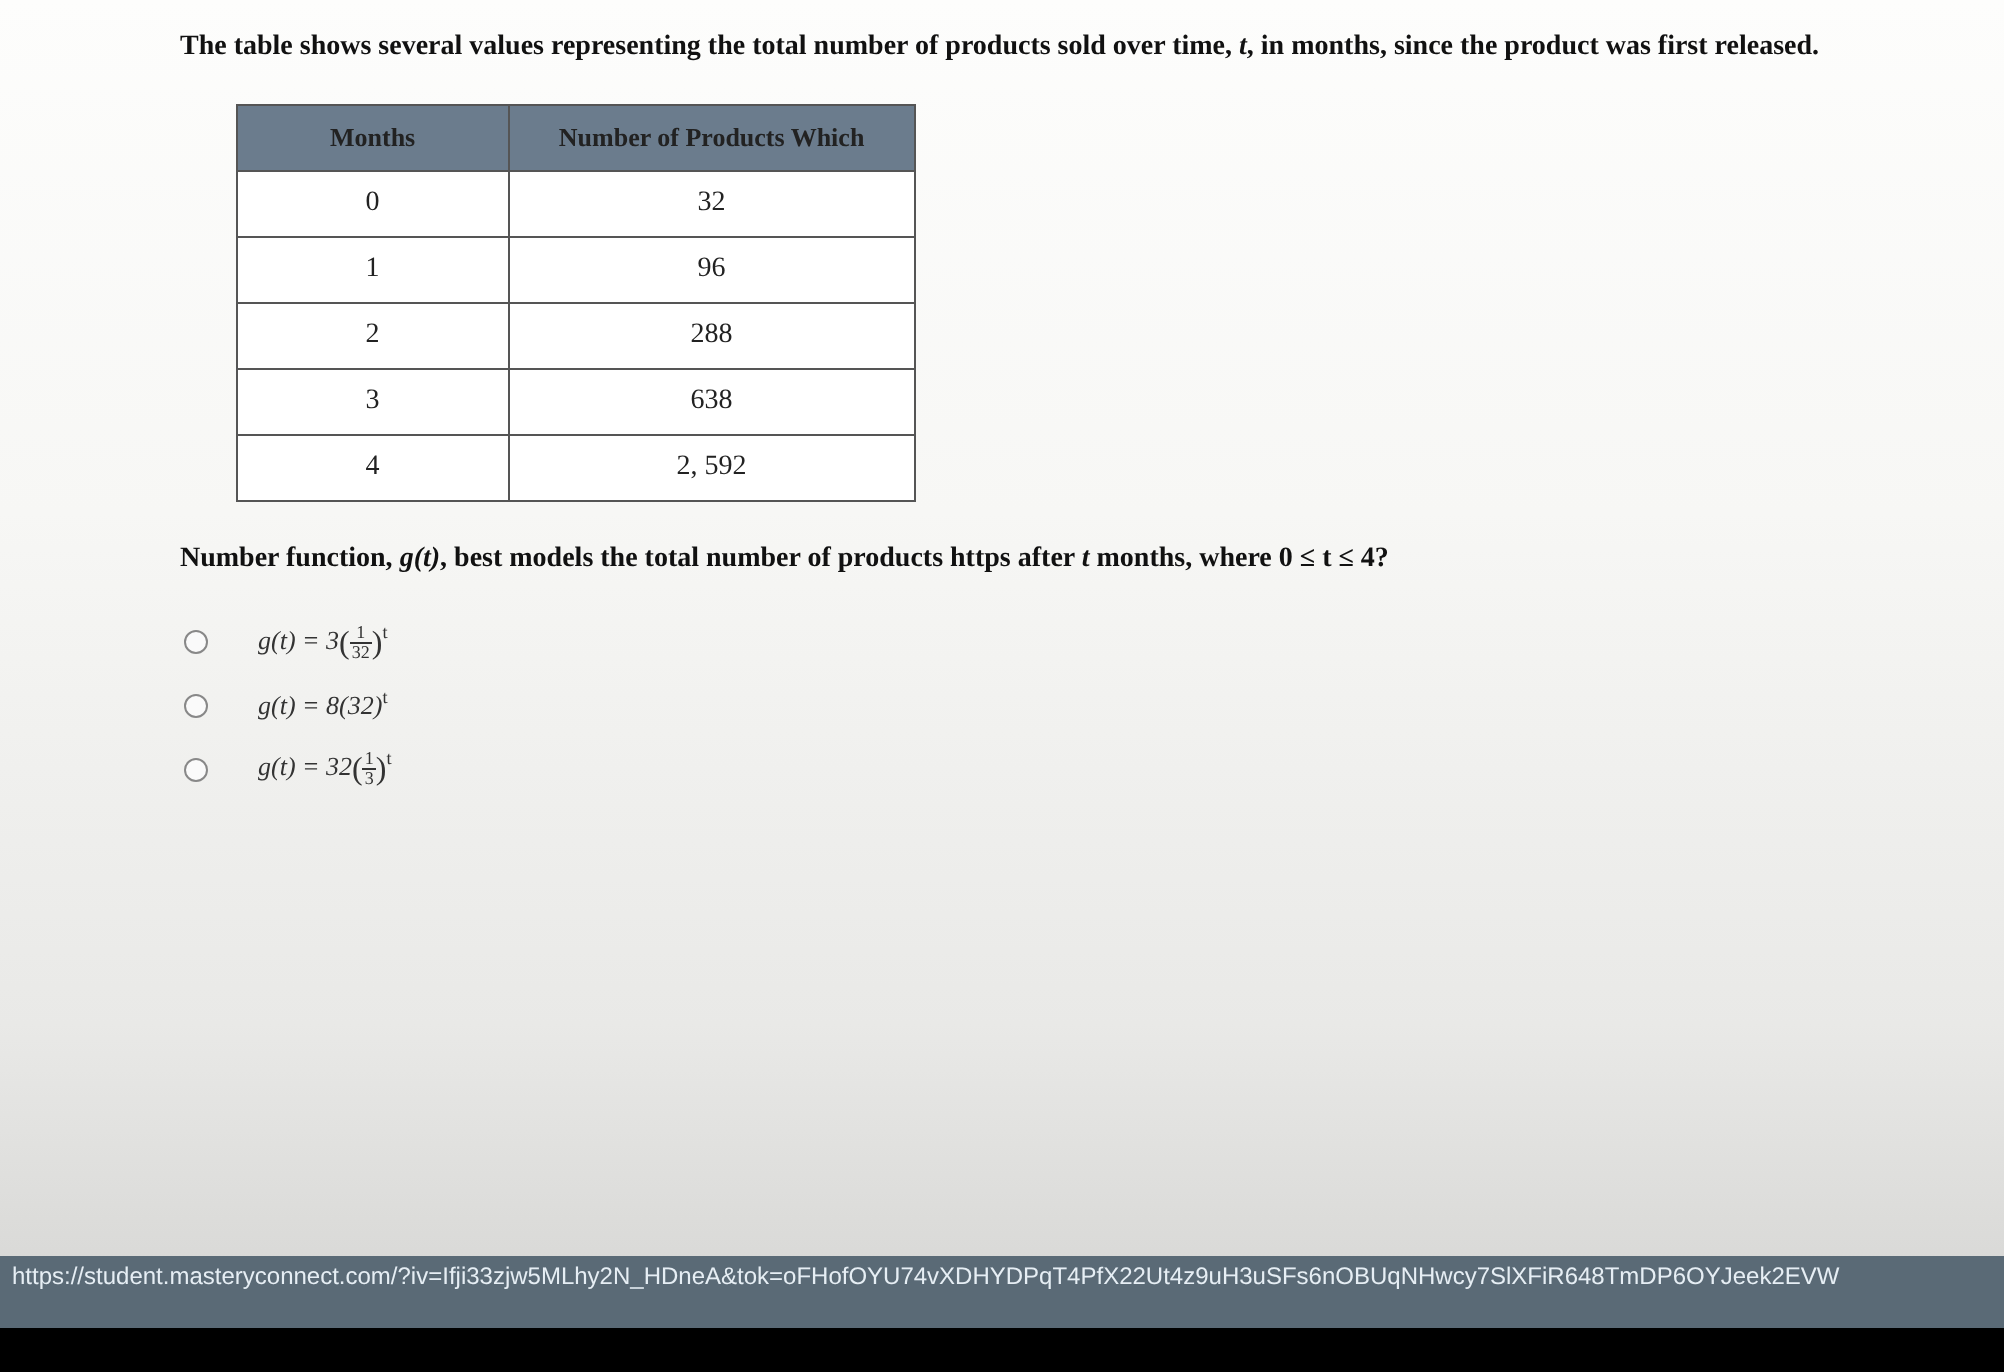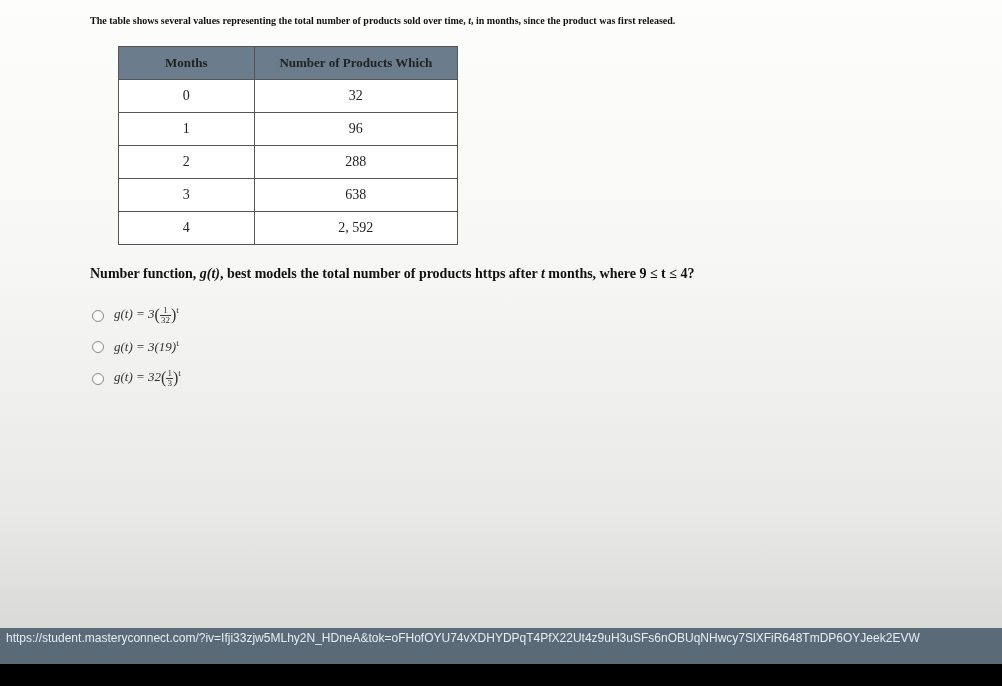--- a/index.html
+++ b/index.html
@@ -11,21 +11,21 @@
   }
   .page {
     position: absolute;
     top: 0; left: 0; right: 0;
     height: 640px;
     background: linear-gradient(to bottom, #fdfdfc 0%, #f7f7f5 40%, #e9e9e7 80%, #d8d8d6 100%);
     padding: 14px 0 0 0;
   }
   .prompt {
     font-weight: bold;
-    font-size: 10px;
+    font-size: 14px;
     color: #111;
     padding: 0 12px 12px 90px;
     line-height: 1.4;
   }
   .prompt .ital { font-style: italic; font-weight: bold; }
   .table-wrap {
     margin: 6px 0 0 106px;
     width: 340px;
   }
   table {
@@ -60,21 +60,21 @@
     color: #111;
     padding: 18px 12px 0 90px;
     line-height: 1.5;
   }
   .options {
     padding: 22px 0 0 92px;
   }
   .option {
     display: flex;
     align-items: center;
-    gap: 10px;
+    gap: 25px;
     margin-bottom: 14px;
     font-size: 13px;
     color: #333;
   }
   .radio {
     width: 12px; height: 12px;
     border: 1px solid #888;
     border-radius: 50%;
     background: #fafafa;
     flex: 0 0 auto;
@@ -155,36 +155,36 @@
         </tr>
         <tr>
           <td>4</td>
           <td>2, 592</td>
         </tr>
       </tbody>
     </table>
   </div>
 
   <div class="question2">
-    <span>Number function, </span><span style="font-style:italic">g(t)</span><span>, best models the total number of products https after </span><span style="font-style:italic">t</span><span> months, where 9 ≤ t ≤ 4?</span>
+    <span>Number function, </span><span style="font-style:italic">g(t)</span><span>, best models the total number of products https after </span><span style="font-style:italic">t</span><span> months, where 0 ≤ t ≤ 4?</span>
   </div>
 
   <div class="options">
 
     <div class="option">
       <span class="radio"></span>
       <span class="formula">
         <span>g(t) = 3</span><span class="paren">(</span><span class="frac"><span class="num">1</span><span class="den">32</span></span><span class="paren">)</span><sup class="up">t</sup>
       </span>
     </div>
 
     <div class="option">
       <span class="radio"></span>
       <span class="formula">
-        <span>g(t) = 3(19)</span><sup class="up">t</sup>
+        <span>g(t) = 8(32)</span><sup class="up">t</sup>
       </span>
     </div>
 
     <div class="option">
       <span class="radio"></span>
       <span class="formula">
         <span>g(t) = 32</span><span class="paren">(</span><span class="frac"><span class="num">1</span><span class="den">3</span></span><span class="paren">)</span><sup class="up">t</sup>
       </span>
     </div>
 

